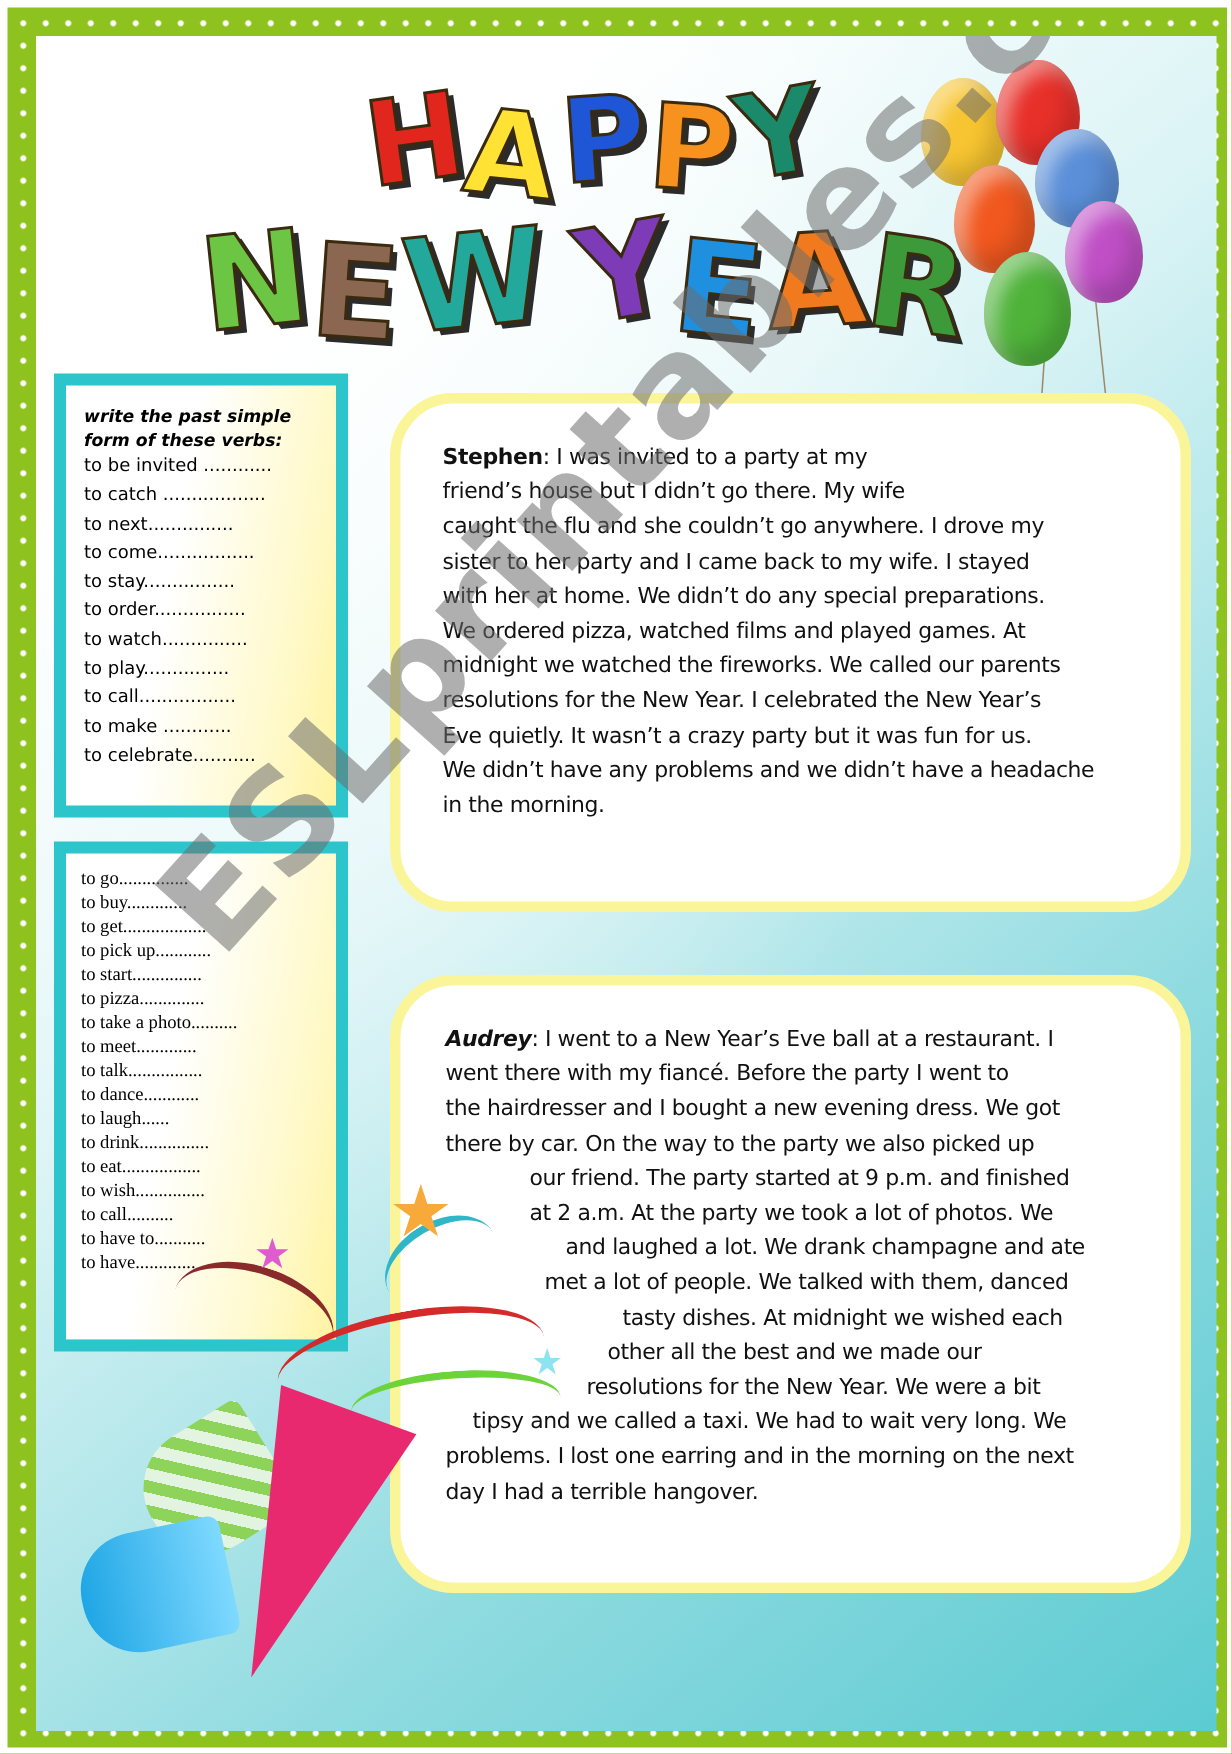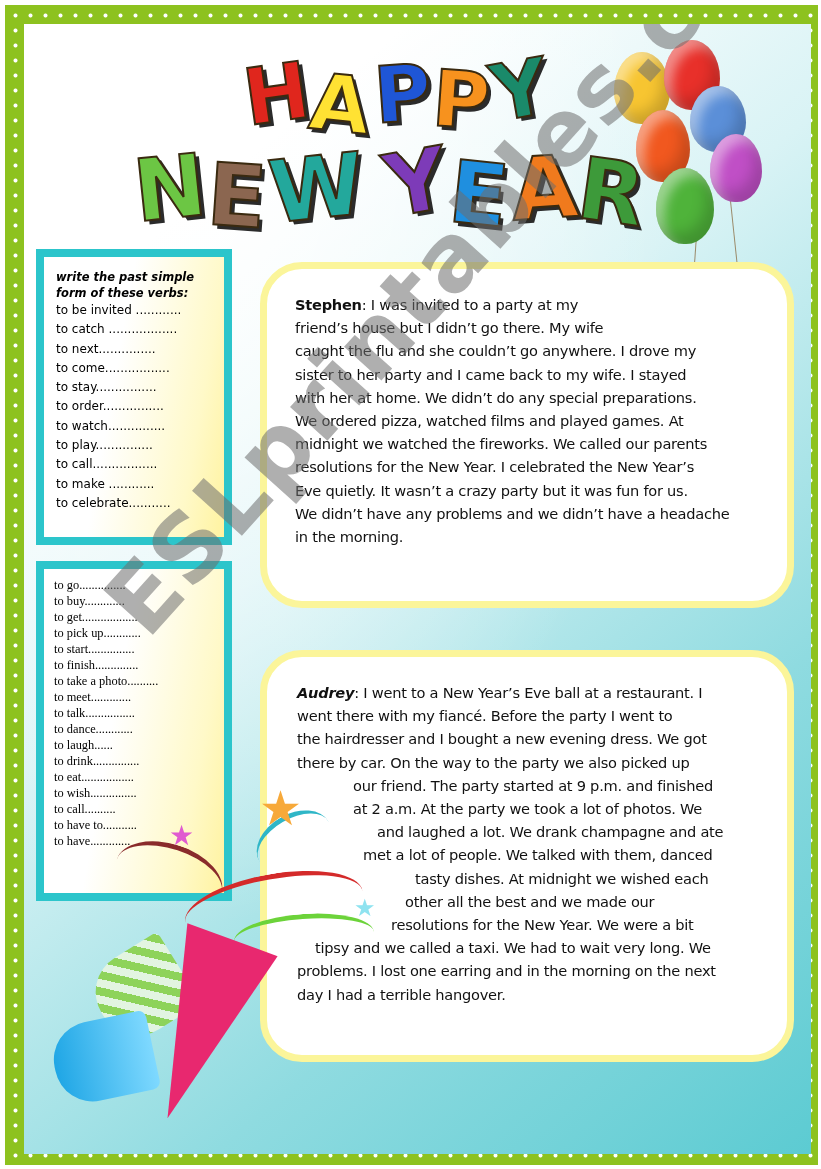--- a/index.html
+++ b/index.html
@@ -143,21 +143,21 @@
         <div class="verb1">to make ............</div>
         <div class="verb1">to celebrate...........</div>
       </div>
 
       <div class="vbox vbox2">
         <div class="verb2">to go...............</div>
         <div class="verb2">to buy.............</div>
         <div class="verb2">to get..................</div>
         <div class="verb2">to pick up............</div>
         <div class="verb2">to start...............</div>
-        <div class="verb2">to finish..............</div>
+        <div class="verb2">to pizza..............</div>
         <div class="verb2">to take a photo..........</div>
         <div class="verb2">to meet.............</div>
         <div class="verb2">to talk................</div>
         <div class="verb2">to dance............</div>
         <div class="verb2">to laugh......</div>
         <div class="verb2">to drink...............</div>
         <div class="verb2">to eat.................</div>
         <div class="verb2">to wish...............</div>
         <div class="verb2">to call..........</div>
         <div class="verb2">to have to...........</div>

